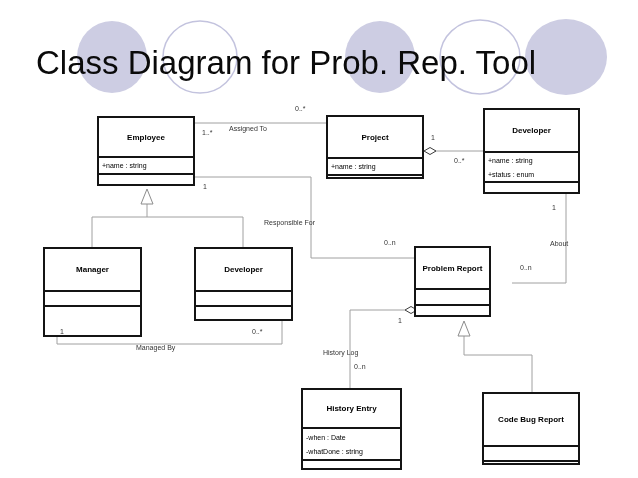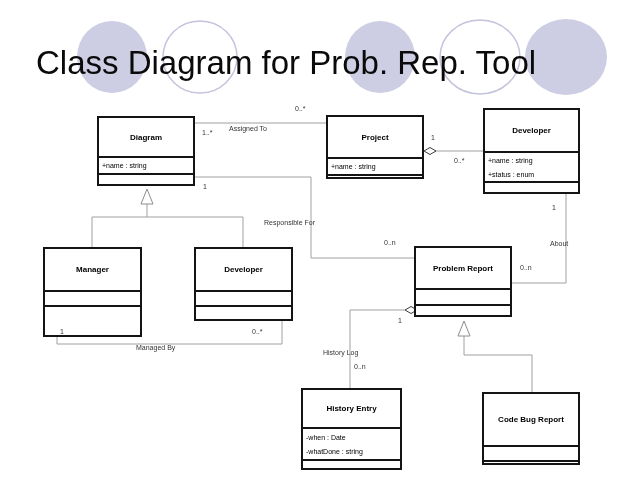--- a/index.html
+++ b/index.html
@@ -93,21 +93,21 @@
     <path d="M57,321 V344 H282 V321"></path>
 
     <path d="M405,310 H350 V388"></path>
     <polygon class="dia" points="417,310 411,306.5 405,310 411,313.5"></polygon>
 
     <path d="M464,336 V355 H532 V392"></path>
     <polygon class="tri" points="464,321 458,336 470,336"></polygon>
   </svg>
 
   <div class="cls" style="left:97px;top:116px;width:98px;height:70px">
-    <div class="cls-name" style="height:38px">Diagram</div>
+    <div class="cls-name" style="height:38px">Employee</div>
     <div class="cls-attrs" style="height:17px">
       <div class="attr">+name : string</div>
     </div>
     <div class="cls-methods"></div>
   </div>
 
   <div class="cls" style="left:326px;top:115px;width:98px;height:64px">
     <div class="cls-name" style="height:40px">Project</div>
     <div class="cls-attrs" style="height:17px">
       <div class="attr">+name : string</div>
@@ -129,21 +129,21 @@
     <div class="cls-attrs" style="height:15px"></div>
     <div class="cls-methods"></div>
   </div>
 
   <div class="cls" style="left:194px;top:247px;width:99px;height:74px">
     <div class="cls-name" style="height:41px">Developer</div>
     <div class="cls-attrs" style="height:15px"></div>
     <div class="cls-methods"></div>
   </div>
 
-  <div class="cls" style="left:414px;top:246px;width:98px;height:71px">
+  <div class="cls" style="left:414px;top:246px;width:77px;height:71px">
     <div class="cls-name" style="height:40px">Problem Report</div>
     <div class="cls-attrs" style="height:16px"></div>
     <div class="cls-methods"></div>
   </div>
 
   <div class="cls" style="left:301px;top:388px;width:101px;height:82px">
     <div class="cls-name" style="height:37px">History Entry</div>
     <div class="cls-attrs" style="height:32px">
       <div class="attr">-when : Date</div>
       <div class="attr">-whatDone : string</div>

